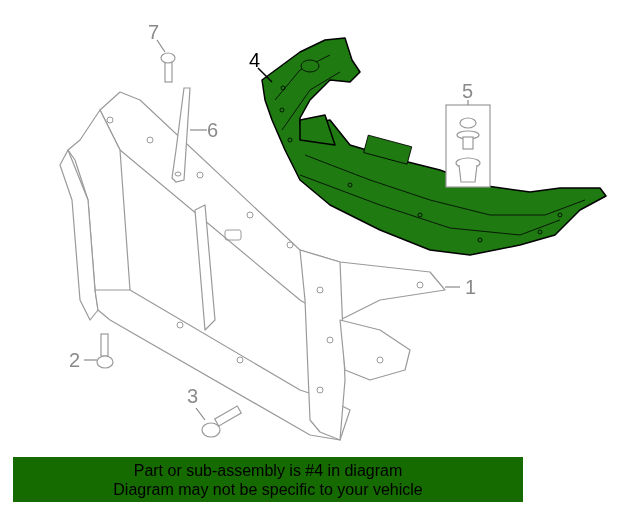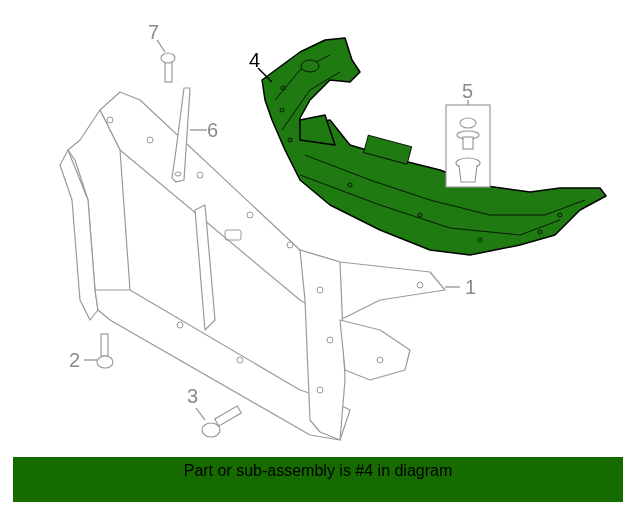--- a/index.html
+++ b/index.html
@@ -1,20 +1,20 @@
 <!DOCTYPE html>
 <html><head>
 <meta charset="utf-8">
 <style>
   html, body { margin: 0; padding: 0; background: #ffffff; }
   body { width: 640px; height: 512px; position: relative; overflow: hidden; font-family: "Liberation Sans", sans-serif; }
   #diagram { position: absolute; left: 0; top: 0; width: 640px; height: 455px; }
   .callout { position: absolute; font-family: "Liberation Sans", sans-serif; font-size: 20px; color: #8a8a8a; line-height: 1; }
   .callout.active { color: #000000; }
-  #banner { position: absolute; left: 13px; top: 457px; width: 610px; height: 45px; background: #166b00; color: #000; text-align: center; font-size: 16px; line-height: 19px; padding-top: 4px; box-sizing: border-box; }
+  #banner { position: absolute; left: 13px; top: 457px; width: 510px; height: 45px; background: #166b00; color: #000; text-align: center; font-size: 16px; line-height: 19px; padding-top: 4px; box-sizing: border-box; }
   #banner div { white-space: nowrap; }
 </style>
 </head>
 <body>
 
 <svg id="diagram" viewBox="0 0 640 455" xmlns="http://www.w3.org/2000/svg">
 
   <g fill="#ffffff" stroke="#9a9a9a" stroke-width="1.2" stroke-linejoin="round">
 
     <path d="M100 110 L120 92 L140 100 L300 250 L340 262 L430 272 L445 290 L380 300 L340 320 L330 318 L300 300 L120 150 Z"></path>
@@ -106,13 +106,14 @@
 <div class="callout" style="left:148px;top:22px;">7</div>
 <div class="callout" style="left:207px;top:120px;">6</div>
 <div class="callout active" style="left:249px;top:50px;">4</div>
 <div class="callout" style="left:462px;top:81px;">5</div>
 <div class="callout" style="left:465px;top:277px;">1</div>
 <div class="callout" style="left:69px;top:350px;">2</div>
 <div class="callout" style="left:187px;top:386px;">3</div>
 
 <div id="banner">
   <div>Part or sub-assembly is #4 in diagram</div>
+  <div>Diagram may not be specific to your vehicle</div>
 </div>
 
 </body></html>

